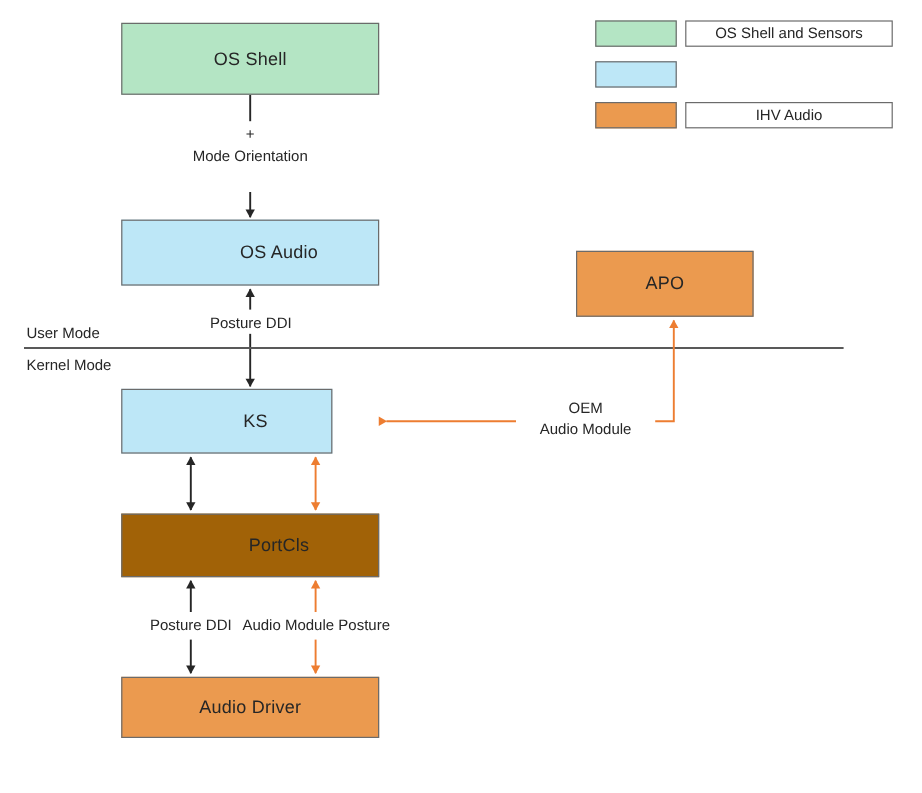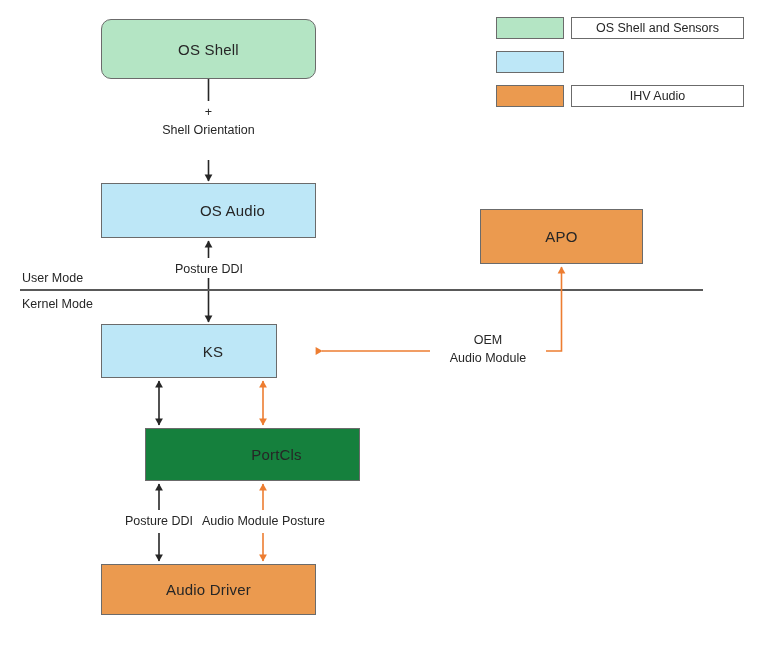--- a/index.html
+++ b/index.html
@@ -25,30 +25,30 @@
     position: absolute;
     box-sizing: border-box;
     border: 1.5px solid #6b6b6b;
     display: flex;
     align-items: center;
     justify-content: center;
     font-size: 15px;
     color: #262626;
     letter-spacing: 0.2px;
   }
-  .node.green  { background: #b4e5c4; border-radius: 10px; }
+  .node.green  { background: #b4e5c4; }
   .node.blue   { background: #bde7f7; padding-left: 48px; }
   .node.orange { background: #eb9a4f; }
 
   #node-os-shell     { left: 101px; top: 19px;  width: 215px; height: 60px; }
   #node-os-audio     { left: 101px; top: 183px; width: 215px; height: 55px; }
   #node-ks           { left: 101px; top: 324px; width: 176px; height: 54px; }
   #node-portcls      { left: 101px; top: 428px; width: 215px; height: 53px; }
   #node-audio-driver { left: 101px; top: 564px; width: 215px; height: 51px; }
-  #node-apo          { left: 480px; top: 209px; width: 163px; height: 55px; }
+  #node-apo          { left: 480px; top: 209px; width: 148px; height: 55px; }
 
   .edge-label {
     position: absolute;
     font-size: 12.5px;
     color: #262626;
     text-align: center;
     background: #ffffff;
     white-space: nowrap;
     line-height: 1.45;
     padding: 0 3px;
@@ -148,29 +148,29 @@
   <path d="M430,351 L322,351" fill="none" stroke="#ED7D31" stroke-width="1.6" marker-end="url(#arrow-orange-left)"></path>
   <line x1="561.5" y1="345" x2="561.5" y2="267" stroke="#ED7D31" stroke-width="1.6" marker-end="url(#arrow-orange-up)"></line>
 </svg>
 
 <div class="node green" id="node-os-shell" style="background: rgb(180, 229, 196); border-color: rgb(107, 107, 107);">OS Shell</div>
 
 <div class="node blue" id="node-os-audio" style="background: rgb(189, 231, 247); border-color: rgb(107, 107, 107);">OS Audio</div>
 
 <div class="node blue" id="node-ks" style="background: rgb(189, 231, 247); border-color: rgb(107, 107, 107);">KS</div>
 
-<div class="node blue" id="node-portcls" style="background: #15803d; border-color: rgb(107, 107, 107); margin-left: 44px;">PortCls</div>
+<div class="node blue" id="node-portcls" style="background: #a16207; border-color: rgb(107, 107, 107);">PortCls</div>
 
 <div class="node orange" id="node-audio-driver" style="background: rgb(235, 154, 79); border-color: rgb(107, 107, 107);">Audio Driver</div>
 
 <div class="node orange" id="node-apo" style="background: rgb(235, 154, 79); border-color: rgb(107, 107, 107);">APO</div>
 
 <div class="edge-label" id="lbl-device-posture">
   <div>+</div>
-  <div>Shell Orientation</div>
+  <div>Mode Orientation</div>
 </div>
 
 <div class="edge-label" id="lbl-posture-ddi-1">Posture DDI</div>
 
 <div class="edge-label" id="lbl-oem-module">
   <div>OEM</div>
   <div>Audio Module</div>
 </div>
 
 <div class="edge-label" id="lbl-posture-ddi-2">Posture DDI</div>

